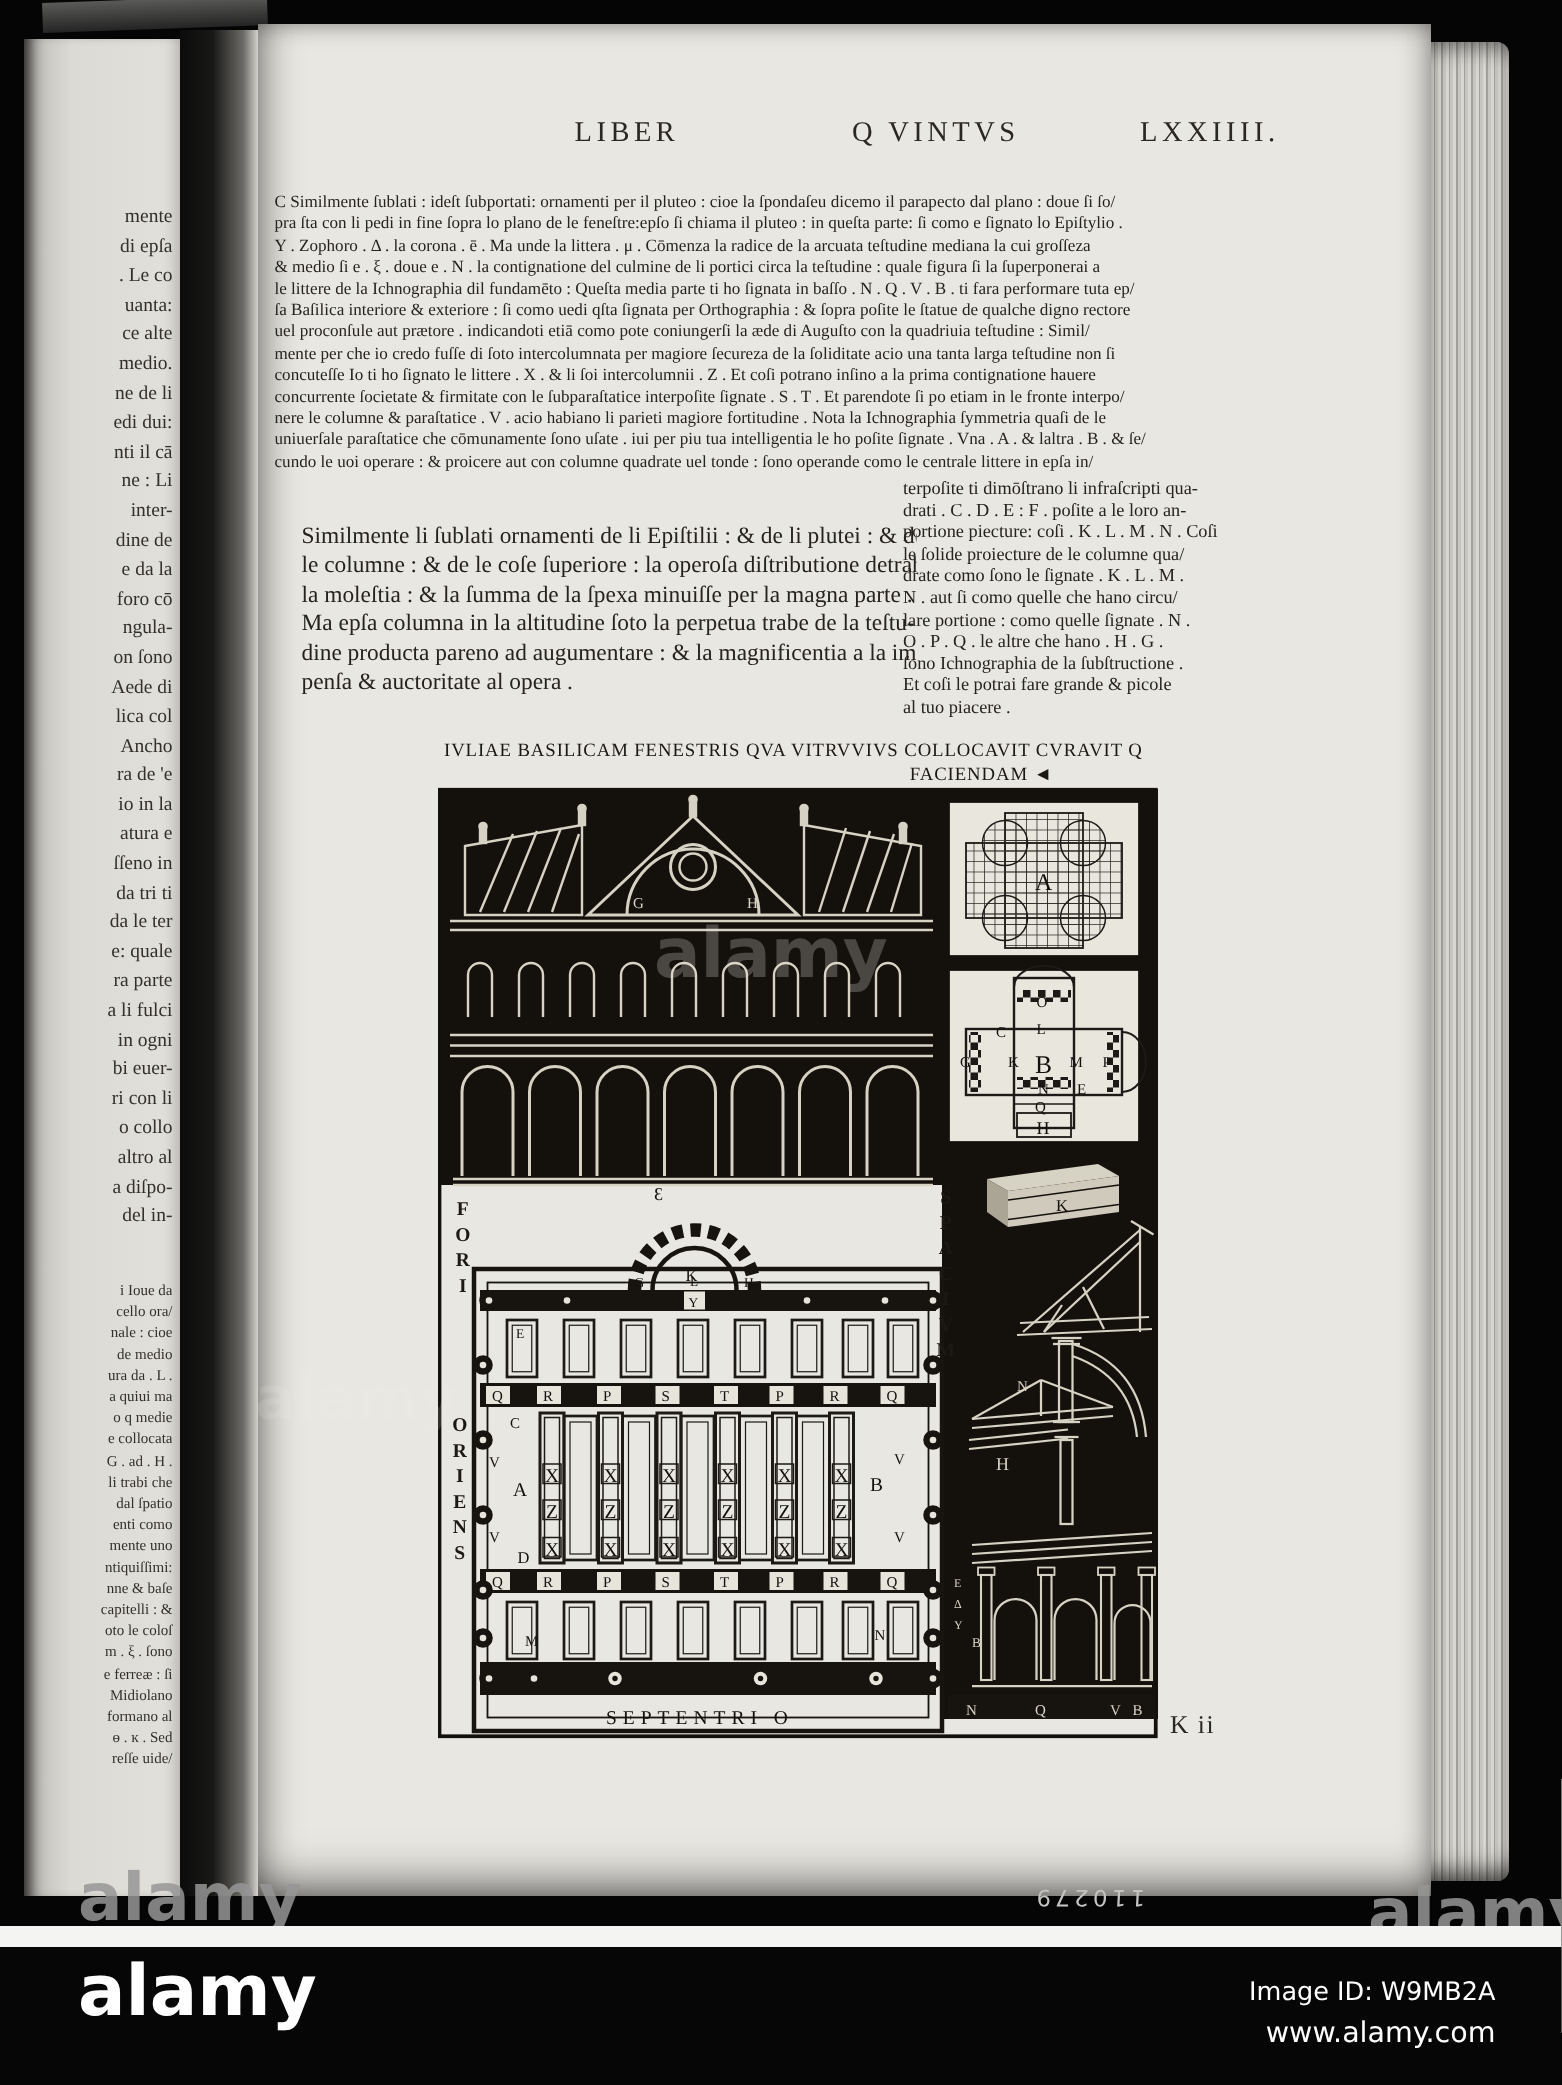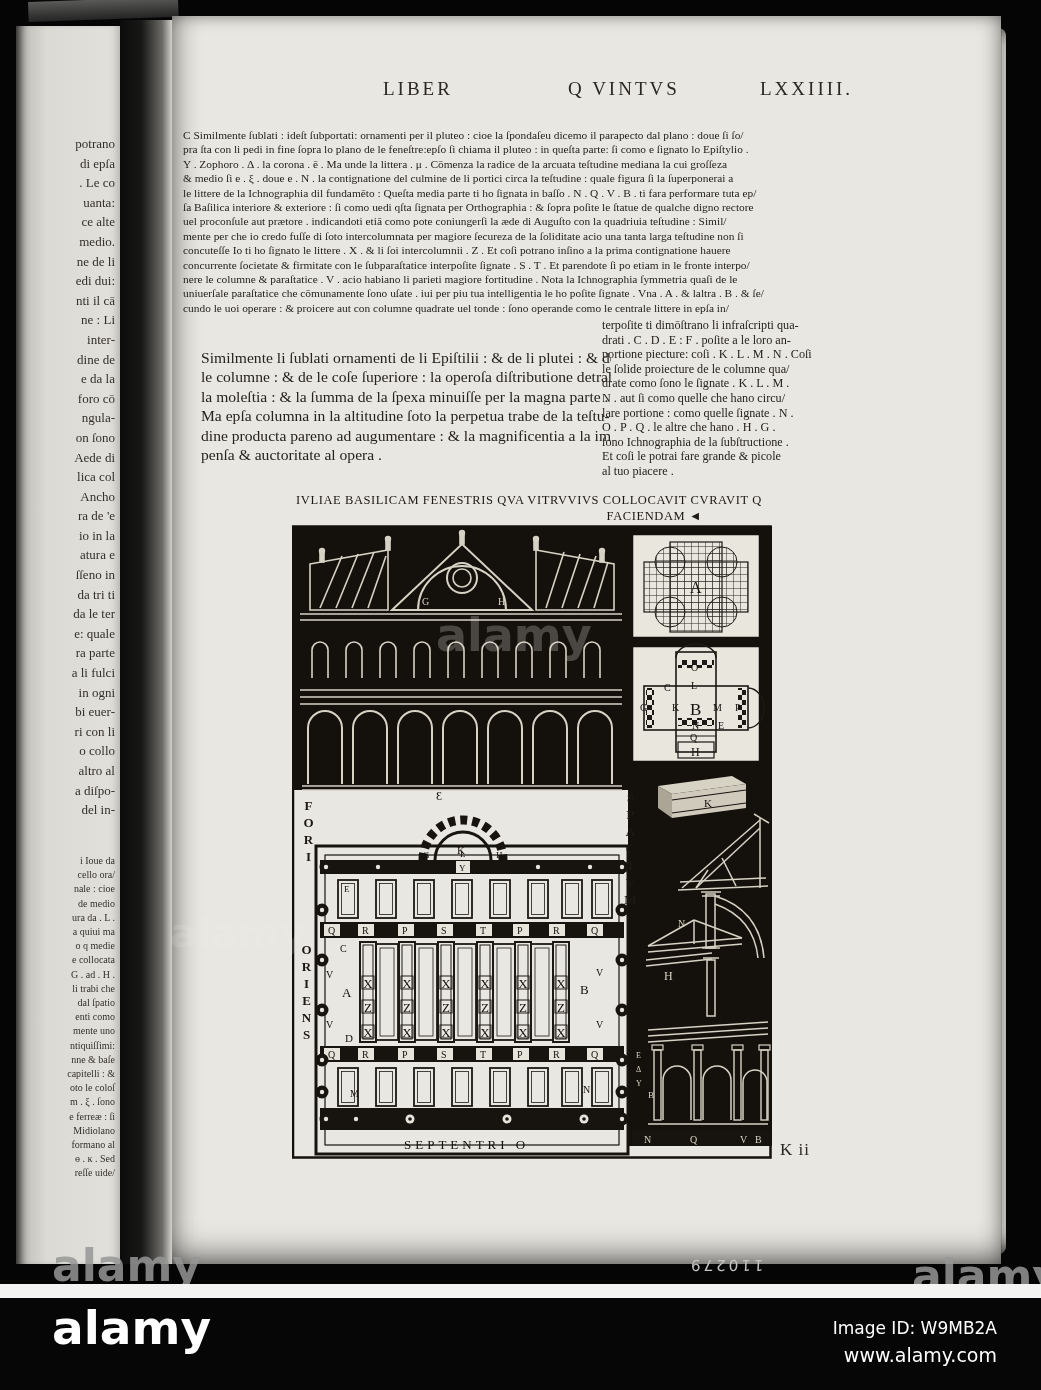--- a/index.html
+++ b/index.html
@@ -8,21 +8,21 @@
   
   .top-wedge{left:28px;top:2px;width:150px;height:20px;background:linear-gradient(#5a5a58,#242424);
              transform:rotate(-2deg);transform-origin:left top;position:absolute}
   .sliver{left:16px;top:26px;width:104px;height:1238px;position:absolute;
           background:linear-gradient(to right,#b9b7b2,#dcdad5 30%,#e2e0db);
           box-shadow:inset 12px 0 10px -8px rgba(0,0,0,.85), inset -8px 0 10px -6px rgba(0,0,0,.25);}
   .gutter{left:120px;top:20px;width:54px;height:1244px;position:absolute;
           background:linear-gradient(to right,#0b0b0b 0%,#181817 40%,#6b6a66 78%,#e8e6e1 100%);}
   .page{left:172px;top:16px;width:782px;height:1248px;position:absolute;background:#e9e7e2;
         box-shadow:inset 0 -20px 32px -14px rgba(0,0,0,.6), inset 0 10px 18px -12px rgba(0,0,0,.4),
-                   inset -14px 0 22px -14px rgba(0,0,0,.3), inset 18px 0 28px -16px rgba(0,0,0,.4);padding-left:47px;}
+                   inset -14px 0 22px -14px rgba(0,0,0,.3), inset 18px 0 28px -16px rgba(0,0,0,.4);}
   .foredge{left:954px;top:28px;width:52px;height:1226px;position:absolute;border-radius:0 8px 8px 0;
            background:repeating-linear-gradient(90deg,#d9d7d2 0 2px,#a2a09b 2px 3px,#c8c6c1 3px 5px);
            box-shadow:inset 0 -14px 16px -8px rgba(0,0,0,.7), inset 0 12px 14px -8px rgba(0,0,0,.5);}
   
   .frag{position:absolute;right:5px;text-align:right;color:#33302b;white-space:nowrap}
   .frag-up{top:108px;font-size:13px;line-height:19.6px}
   .frag-lo{top:828px;font-size:10px;line-height:14.2px}
   
   .rh{position:absolute;top:62px;font-size:19px;letter-spacing:3px;color:#2b2823;white-space:nowrap}
   .para{position:absolute;color:#26231e;white-space:nowrap}
@@ -48,21 +48,21 @@
   .bar .logo{position:absolute;left:52px;top:2px;font-size:47px;font-weight:bold;letter-spacing:0}
   .bar .iid{position:absolute;right:44px;top:20px;font-size:17px}
   .bar .url{position:absolute;right:44px;top:46px;font-size:19px;font-weight:normal}
 </style>
 </head>
 <body>
 
 <div class="top-wedge"></div>
 <div class="sliver">
   <div class="frag frag-up">
-    <div>potrano</div>
+    <div>mente</div>
     <div>di epſa</div>
     <div>. Le co</div>
     <div>uanta:</div>
     <div>ce alte</div>
     <div>medio.</div>
     <div>ne de li</div>
     <div>edi dui:</div>
     <div>nti il cā</div>
     <div>ne : Li</div>
     <div>inter-</div>

